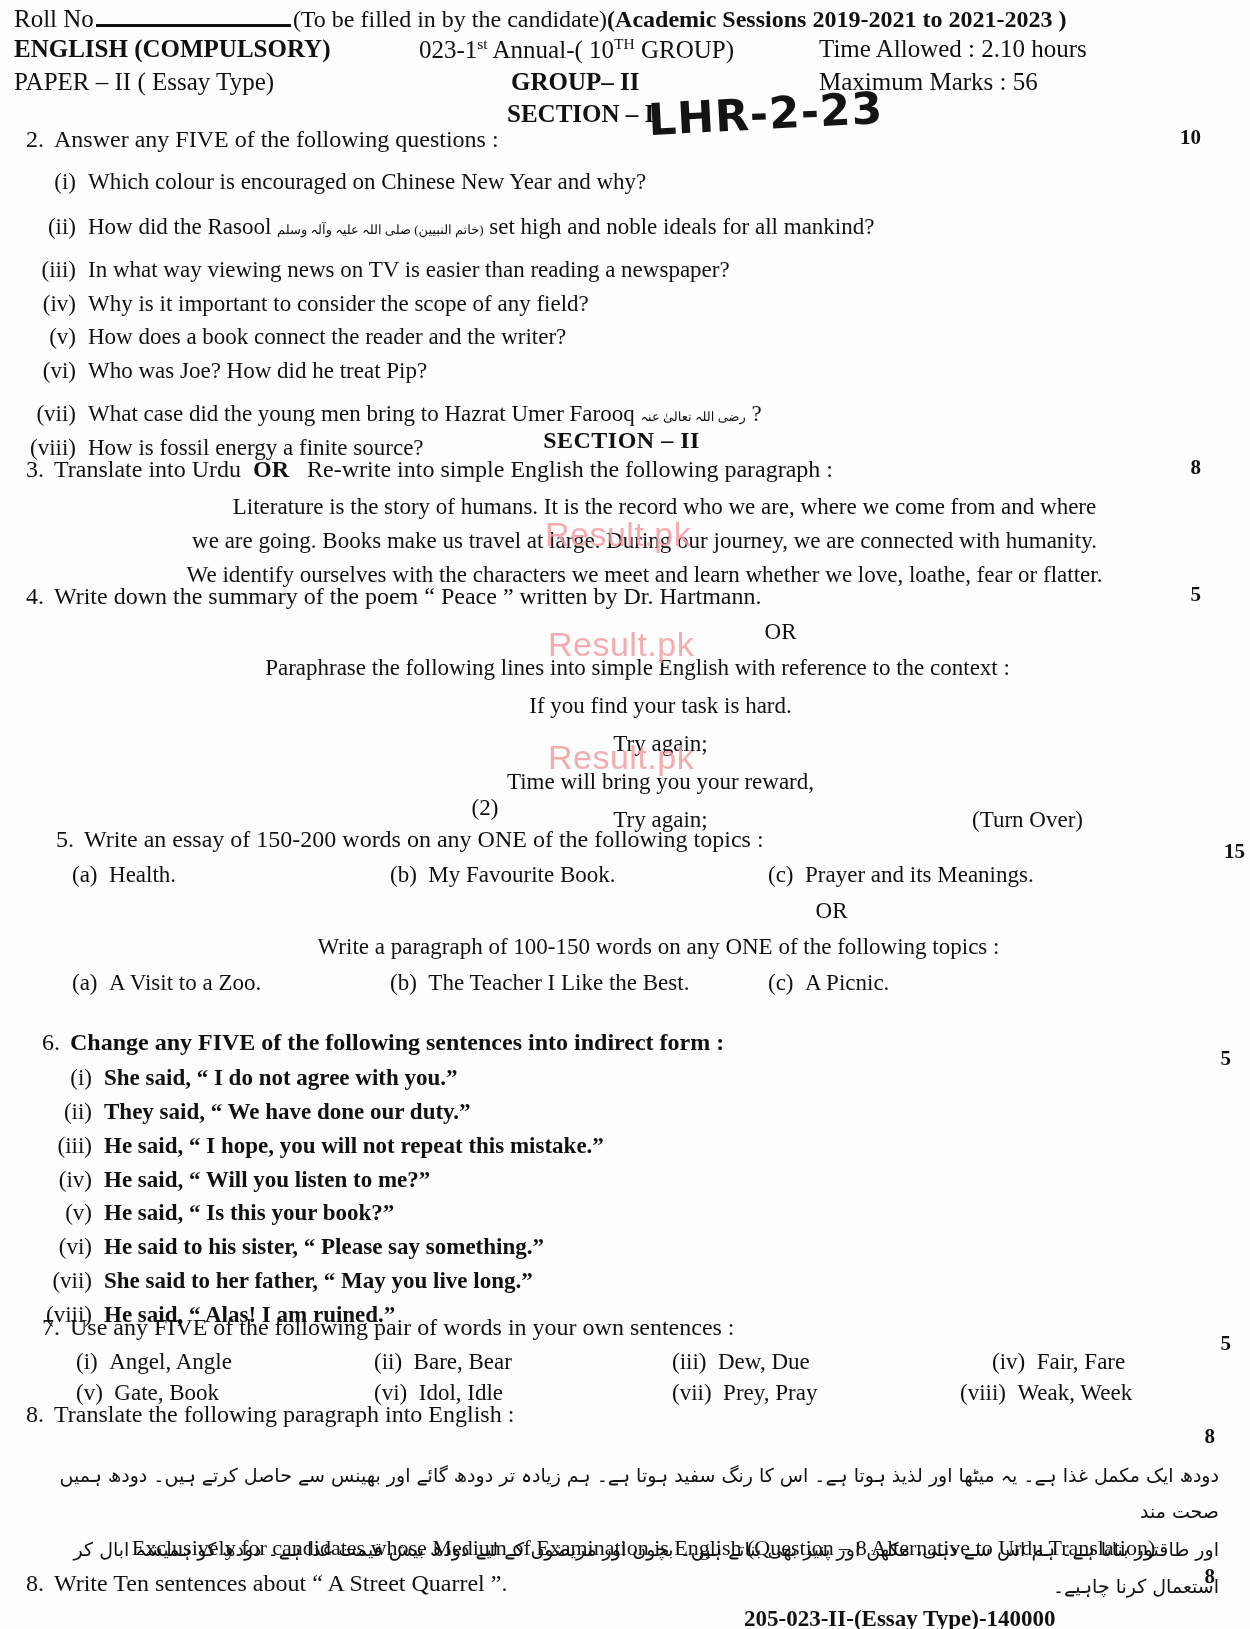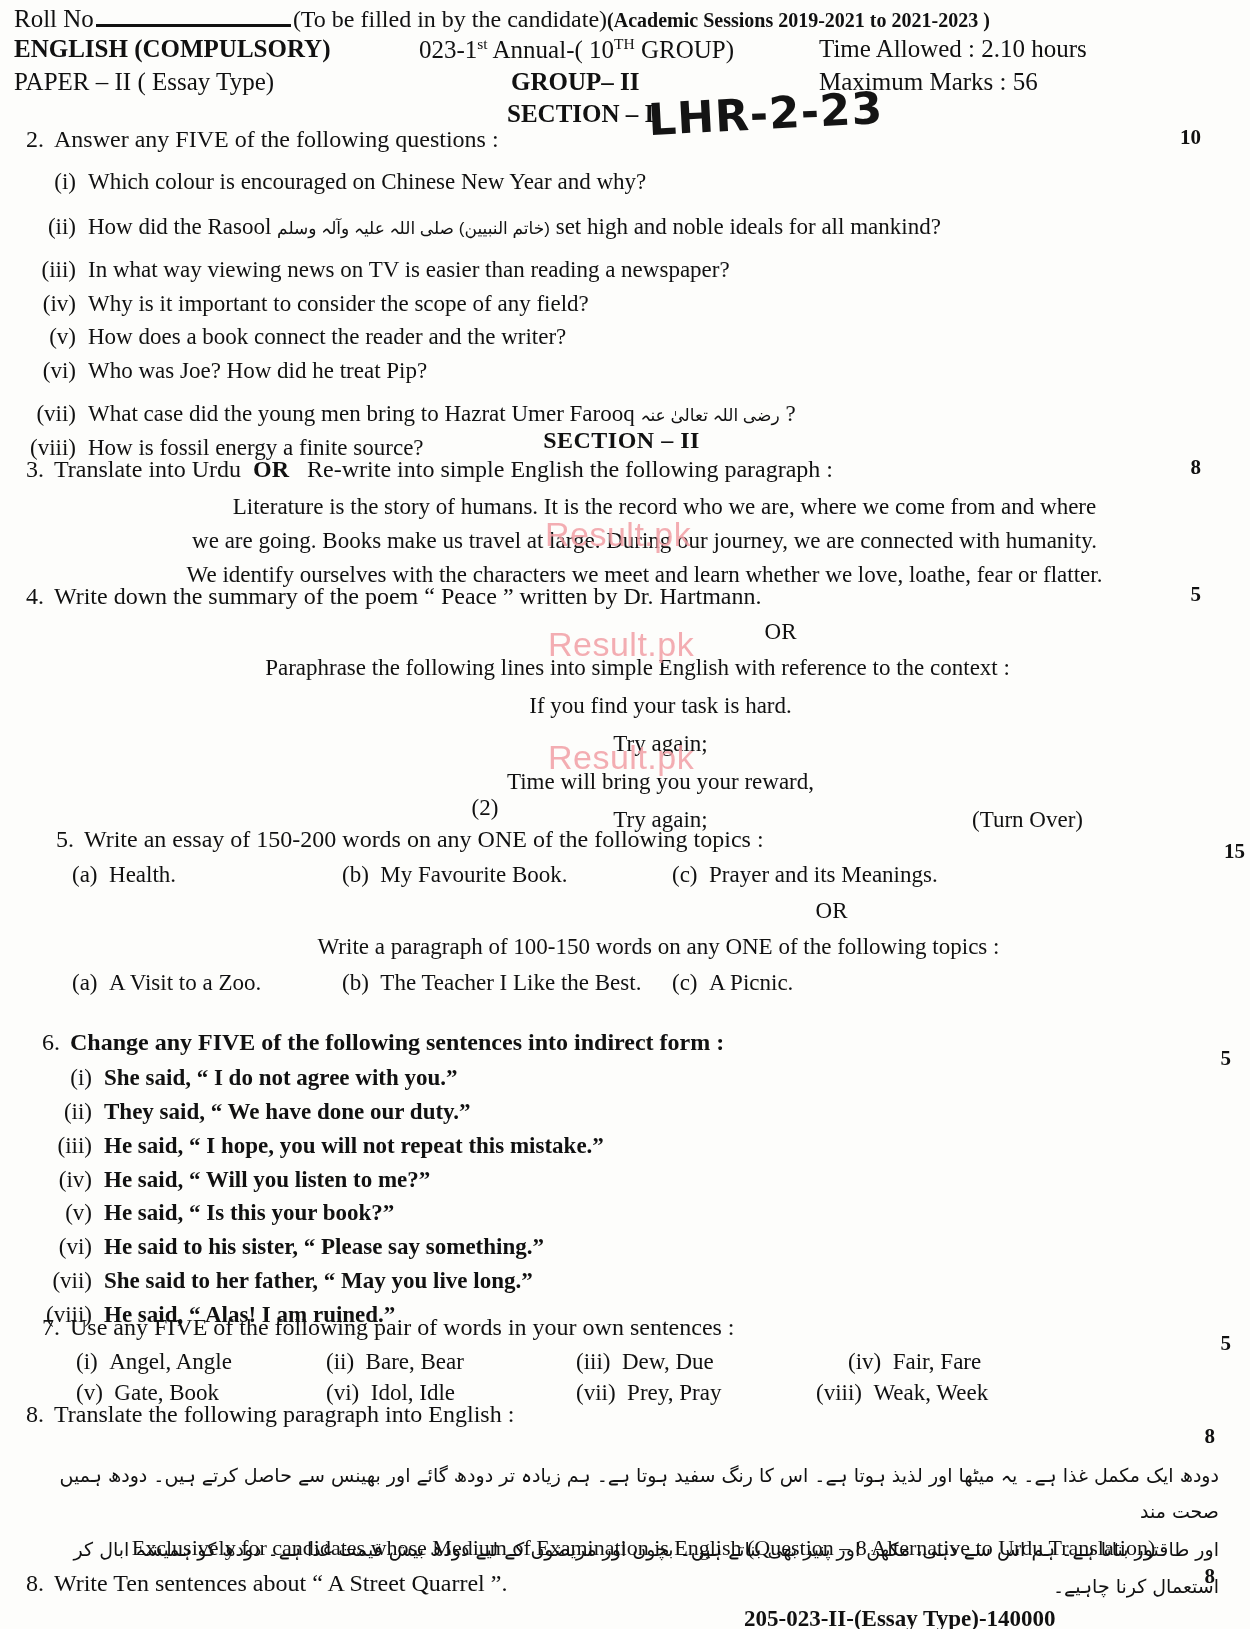--- a/index.html
+++ b/index.html
@@ -26,42 +26,42 @@
   }
   .qnum{
     display:inline-block;width:40px;text-align:right;
     padding-right:10px;box-sizing:border-box;flex:none;
   }
   .rnum{
     display:inline-block;width:74px;text-align:right;
     padding-right:12px;box-sizing:border-box;flex:none;
   }
   .urdu{
-    font-family:Liberation Sans, sans-serif;
+    font-family:Liberation Serif, serif;
     direction:rtl;unicode-bidi:embed;
-    font-size:17px;
+    font-size:13px;
   }
   .urdu-line{
     font-family:"DejaVu Sans",sans-serif;
     direction:rtl;unicode-bidi:plaintext;
     font-size:19px;
     text-align:right;
     letter-spacing:0px;
     line-height:1.9;
   }
   
   .hdr{position:absolute;left:14px;top:4px;width:1215px;}
   .hdr-l1{font-size:25px;display:flex;align-items:baseline;white-space:nowrap;}
   .rollno{font-size:25px;}
   .blank{
     display:inline-block;width:195px;
     border-bottom:3px solid #111;height:20px;margin:0 2px;
   }
   .tbf{font-size:24px;}
-  .sess{font-size:20px;font-weight:bold;text-align:center;}
+  .sess{font-size:24px;font-weight:bold;text-align:center;}
   .hdr-grid{
     display:grid;
     grid-template-columns:405px 400px auto;
     font-size:25px;
     row-gap:4px;
     margin-top:2px;
   }
   .hdr-grid div{white-space:nowrap;}
   sup{font-size:.62em;vertical-align:super;}
   .hw{
@@ -82,21 +82,21 @@
   .wm{
     position:absolute;
     color:#f2a0a6;
     font-family:"Liberation Sans",sans-serif;
     font-size:34px;
     opacity:.85;
     pointer-events:none;
     user-select:none;
     letter-spacing:.5px;
   }
-  .opts{display:flex;font-size:23px;}
+  .opts{display:flex;font-size:23px;gap:48px;}
   .footer-code{
     font-weight:bold;font-size:23px;
   }
 </style>
 </head>
 <body>
 
 <div class="page">
 
   <div class="hdr">

